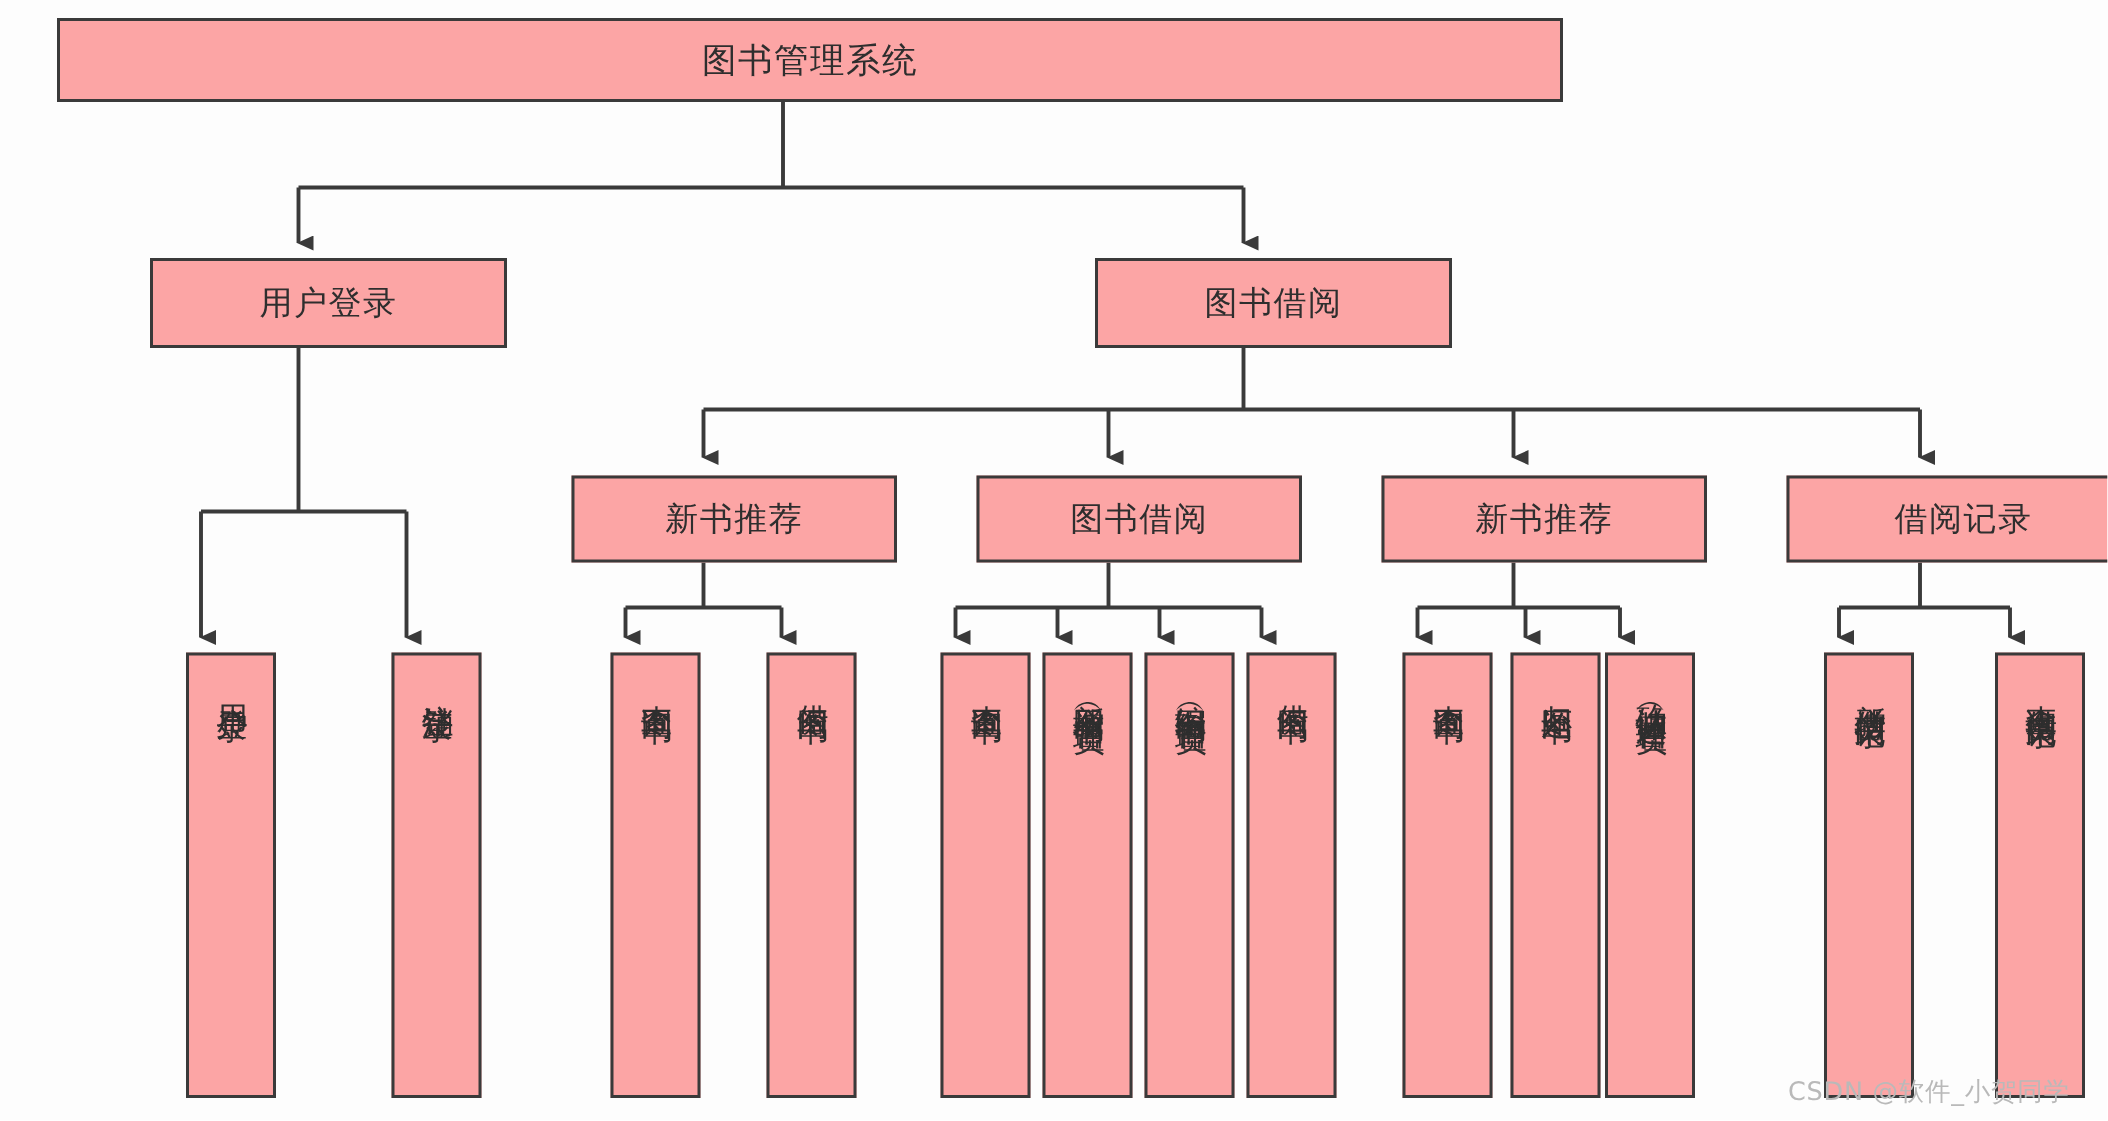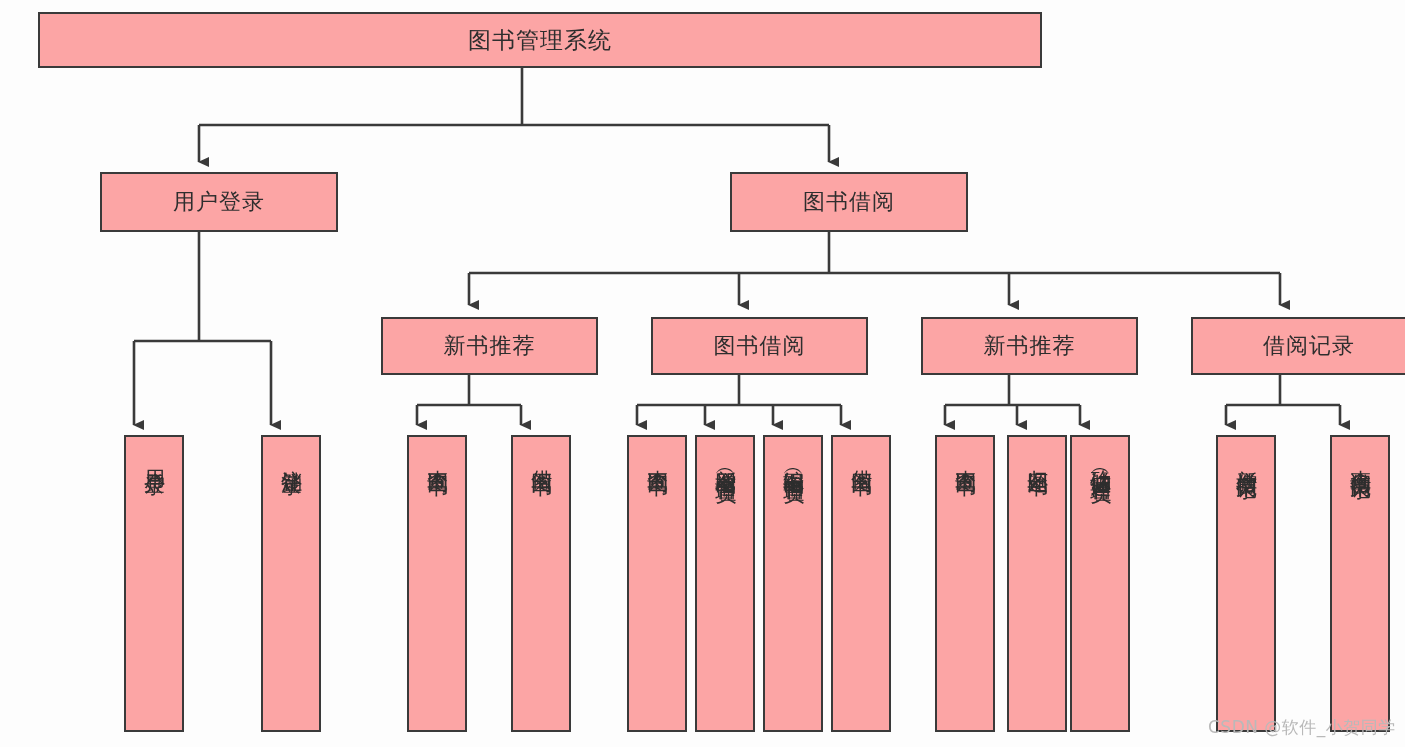--- a/index.html
+++ b/index.html
@@ -179,15 +179,15 @@
     <span class="vlabel">确认归还（管理员）</span>
   </div>
 
   <div class="node vert" style="left:1196px; top:435px; width:60px; height:297px;">
     <span class="vlabel">新增借阅记录</span>
   </div>
   <div class="node vert" style="left:1310px; top:435px; width:60px; height:297px;">
     <span class="vlabel">查询借阅记录</span>
   </div>
 
-  <div class="watermark" style="left:1192px; top:716px;margin-left:16px;">CSDN @软件_小贺同学</div>
+  <div class="watermark" style="left:1192px; top:716px;">CSDN @软件_小贺同学</div>
 
 </div>
 
 </body></html>

